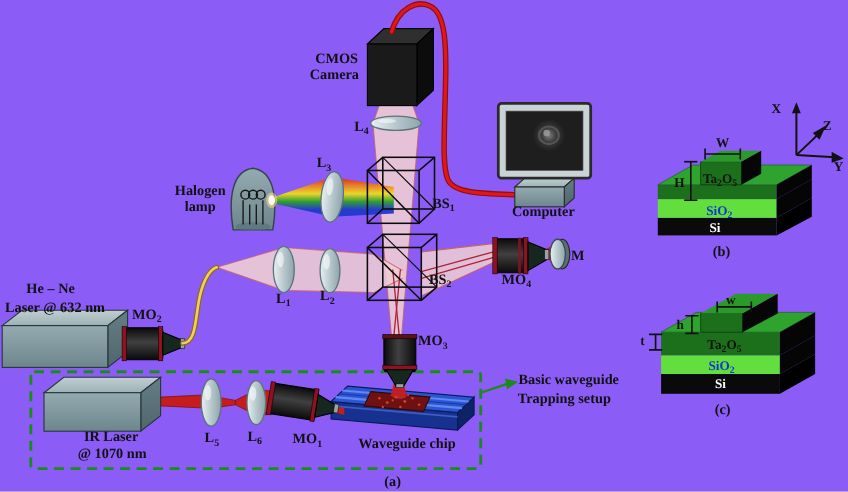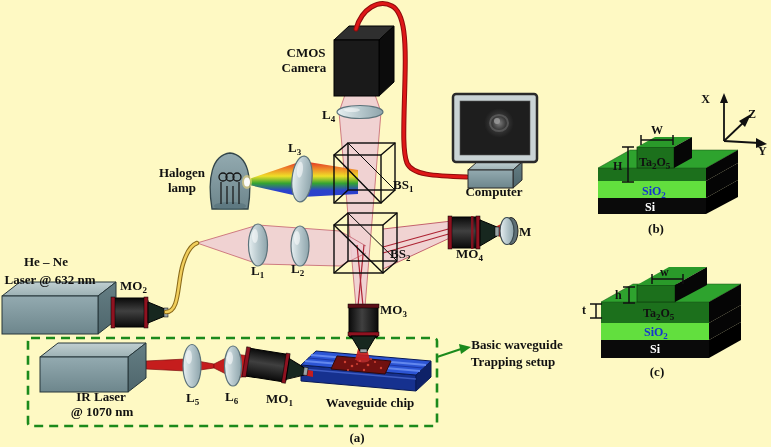--- a/index.html
+++ b/index.html
@@ -1,16 +1,16 @@
 <!DOCTYPE html>
 <html><head>
 <meta charset="utf-8">
 <style>
   html,body{margin:0;padding:0;background:#fff;}
-  .figure{position:relative;width:771px;height:447px;background:#fef9c3;overflow:hidden;}
+  .figure{position:relative;width:771px;height:447px;background:#8b5cf6;overflow:hidden;}
   svg{display:block;}
   text{font-family:"Liberation Serif","DejaVu Serif",serif;font-weight:bold;fill:#111;}
   .lbl{font-size:13px;}
   .lbl2{font-size:12px;}
   .sub{font-size:9px;}
   .whitetxt{fill:#ffffff;}
   .bluetxt{fill:#1535d0;}
 </style>
 </head>
 <body>

